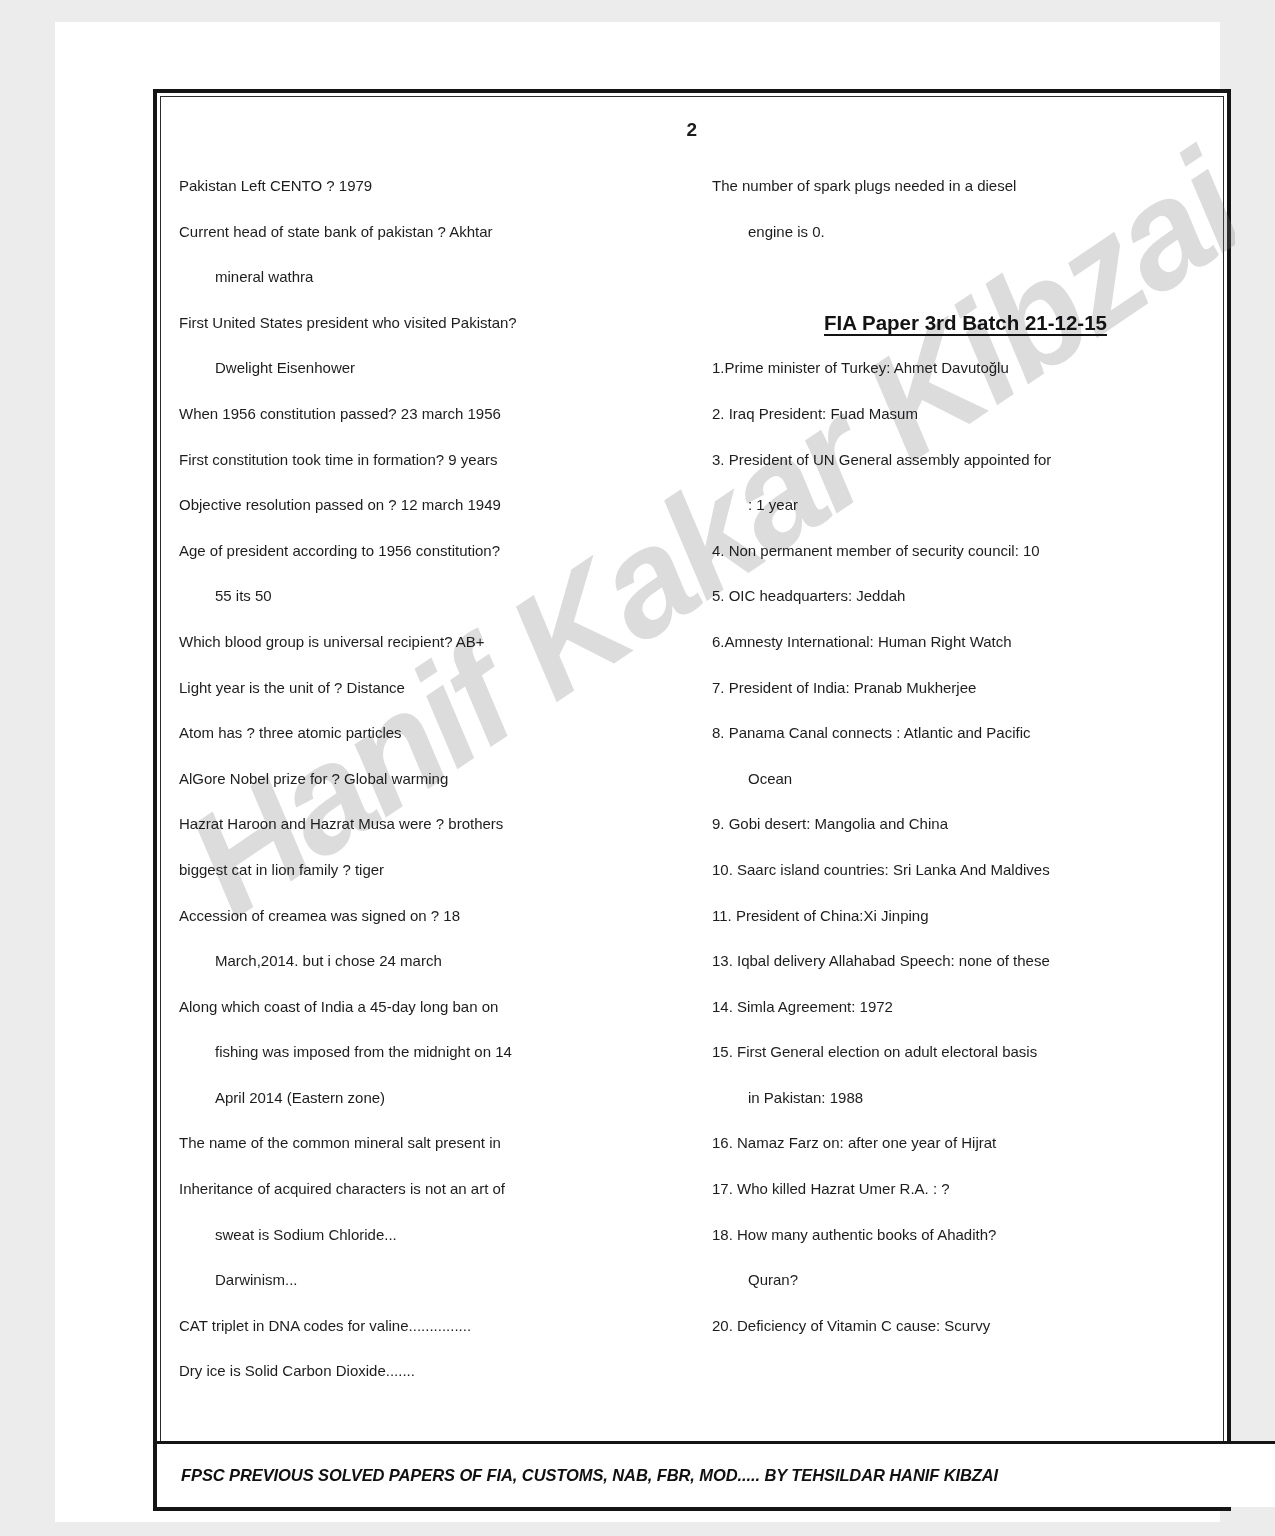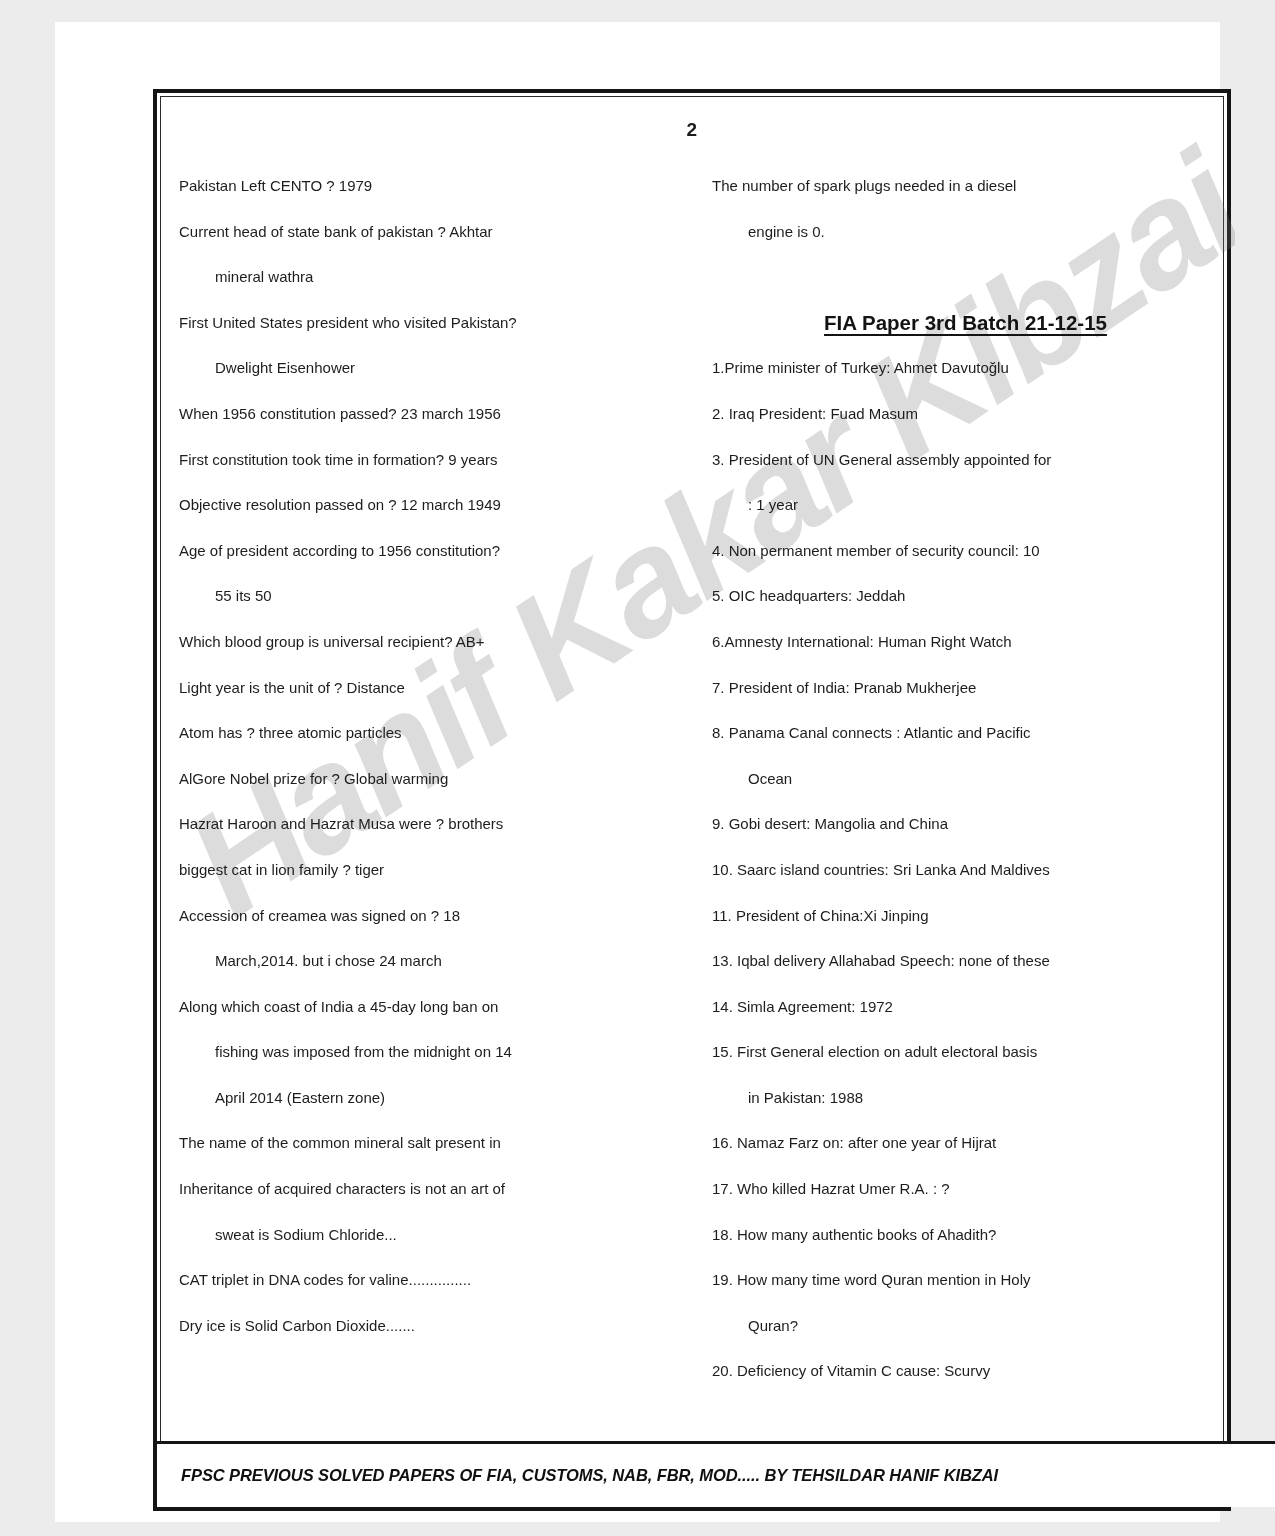--- a/index.html
+++ b/index.html
@@ -176,20 +176,21 @@
           <div class="qline">Hazrat Haroon and Hazrat Musa were ? brothers</div>
           <div class="qline">biggest cat in lion family ? tiger</div>
           <div class="qline">Accession of creamea was signed on ? 18</div>
           <div class="qline indent">March,2014. but i chose 24 march</div>
           <div class="qline">Along which coast of India a 45-day long ban on</div>
           <div class="qline indent">fishing was imposed from the midnight on 14</div>
           <div class="qline indent">April 2014 (Eastern zone)</div>
           <div class="qline">The name of the common mineral salt present in</div>
           <div class="qline">Inheritance of acquired characters is not an art of</div>
           <div class="qline indent">sweat is Sodium Chloride...</div>
+          <div class="qline indent">Darwinism...</div>
           <div class="qline">CAT triplet in DNA codes for valine...............</div>
           <div class="qline">Dry ice is Solid Carbon Dioxide.......</div>
         </div>
 
       <div class="column" id="right-column">
 
       <div class="qline">The number of spark plugs needed in a diesel</div>
           <div class="qline indent">engine is 0.</div>
           <div class="qline spacer">.</div>
           <div id="section-heading">FIA Paper 3rd Batch 21-12-15</div>
@@ -206,21 +207,20 @@
           <div class="qline">9. Gobi desert: Mangolia and China</div>
           <div class="qline">10. Saarc island countries: Sri Lanka And Maldives</div>
           <div class="qline">11. President of China:Xi Jinping</div>
           <div class="qline">13. Iqbal delivery Allahabad Speech: none of these</div>
           <div class="qline">14. Simla Agreement: 1972</div>
           <div class="qline">15. First General election on adult electoral basis</div>
           <div class="qline indent">in Pakistan: 1988</div>
           <div class="qline">16. Namaz Farz on: after one year of Hijrat</div>
           <div class="qline">17. Who killed Hazrat Umer R.A. : ?</div>
           <div class="qline">18. How many authentic books of Ahadith?</div>
-          <div class="qline">19. How many time word Quran mention in Holy</div>
           <div class="qline indent">Quran?</div>
           <div class="qline">20. Deficiency of Vitamin C cause: Scurvy</div>
         </div>
 
     </div>
 
     <div id="footer-bar">
       <div id="footer-text">FPSC PREVIOUS SOLVED PAPERS OF FIA, CUSTOMS, NAB, FBR, MOD..... BY TEHSILDAR HANIF KIBZAI</div>
     </div>
 

